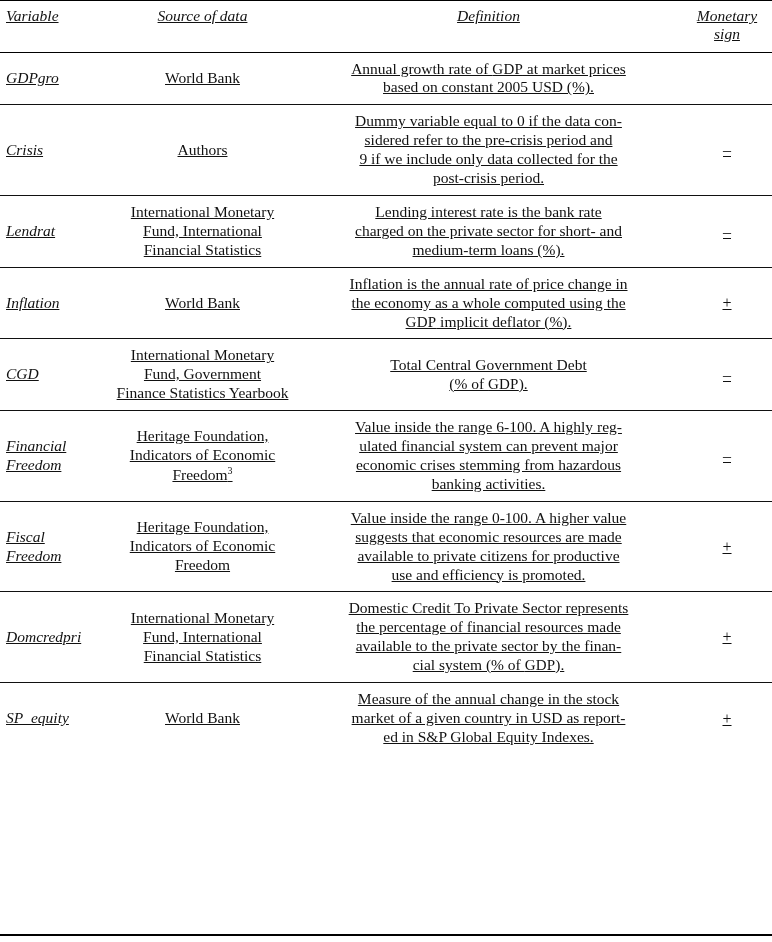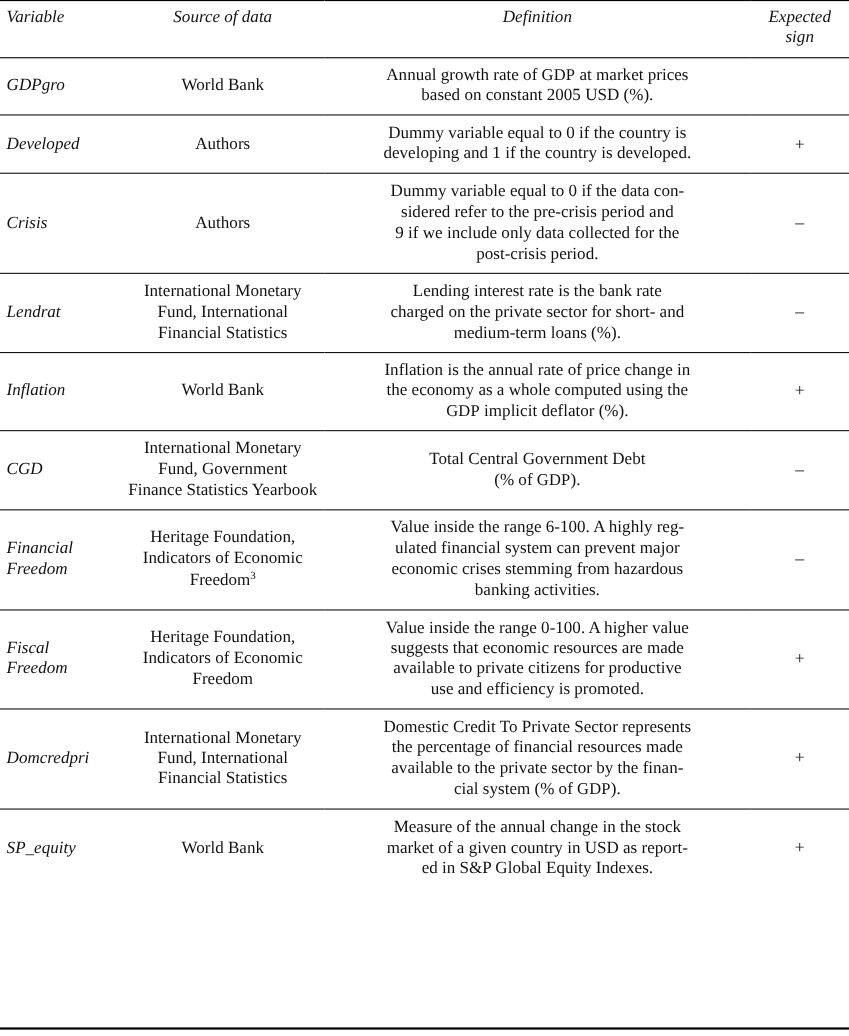--- a/index.html
+++ b/index.html
@@ -12,20 +12,21 @@
     height: 942px;
     font-family: "Liberation Serif", serif;
     color: #111111;
     overflow: hidden;
   }
   .page {
     width: 772px;
     height: 942px;
     position: relative;
     box-sizing: border-box;
+    text-decoration: underline;
   }
   table.vartable {
     width: 772px;
     border-collapse: collapse;
     table-layout: fixed;
   }
   table.vartable col.c-var   { width: 110px; }
   table.vartable col.c-src   { width: 185px; }
   table.vartable col.c-def   { width: 387px; }
   table.vartable col.c-sign  { width: 90px; }
@@ -103,38 +104,31 @@
       <col class="c-var">
       <col class="c-src">
       <col class="c-def">
       <col class="c-sign">
     </colgroup>
     <thead>
       <tr>
         <th class="h-var">Variable</th>
         <th class="h-src">Source of data</th>
         <th class="h-def">Definition</th>
-        <th class="h-sign" style="white-space:pre-line;">Expected
+        <th class="h-sign" style="white-space:pre-line;">Monetary
 sign</th>
       </tr>
     </thead>
     <tbody id="tbody">
         <tr>
           <td class="var">GDPgro</td>
           <td class="src">World Bank</td>
           <td class="def">Annual growth rate of <span class="sc">GDP</span> at market prices
 based on constant 2005 USD (%).</td>
           <td class="sign"></td>
-        </tr>
-        <tr>
-          <td class="var">Developed</td>
-          <td class="src">Authors</td>
-          <td class="def">Dummy variable equal to 0 if the country is
-developing and 1 if the country is developed.</td>
-          <td class="sign">+</td>
         </tr>
         <tr>
           <td class="var">Crisis</td>
           <td class="src">Authors</td>
           <td class="def">Dummy variable equal to 0 if the data con-
 sidered refer to the pre-crisis period and
 9 if we include only data collected for the
 post-crisis period.</td>
           <td class="sign">–</td>
         </tr>

